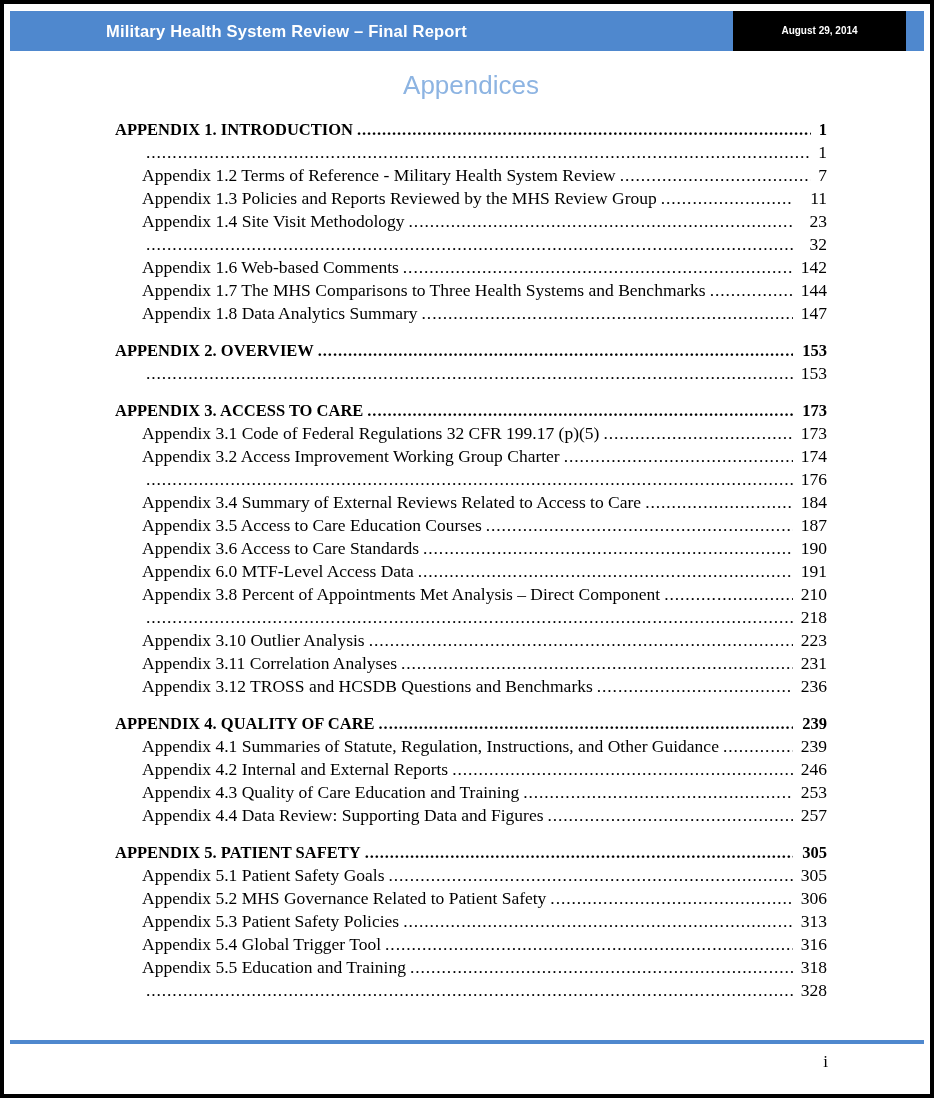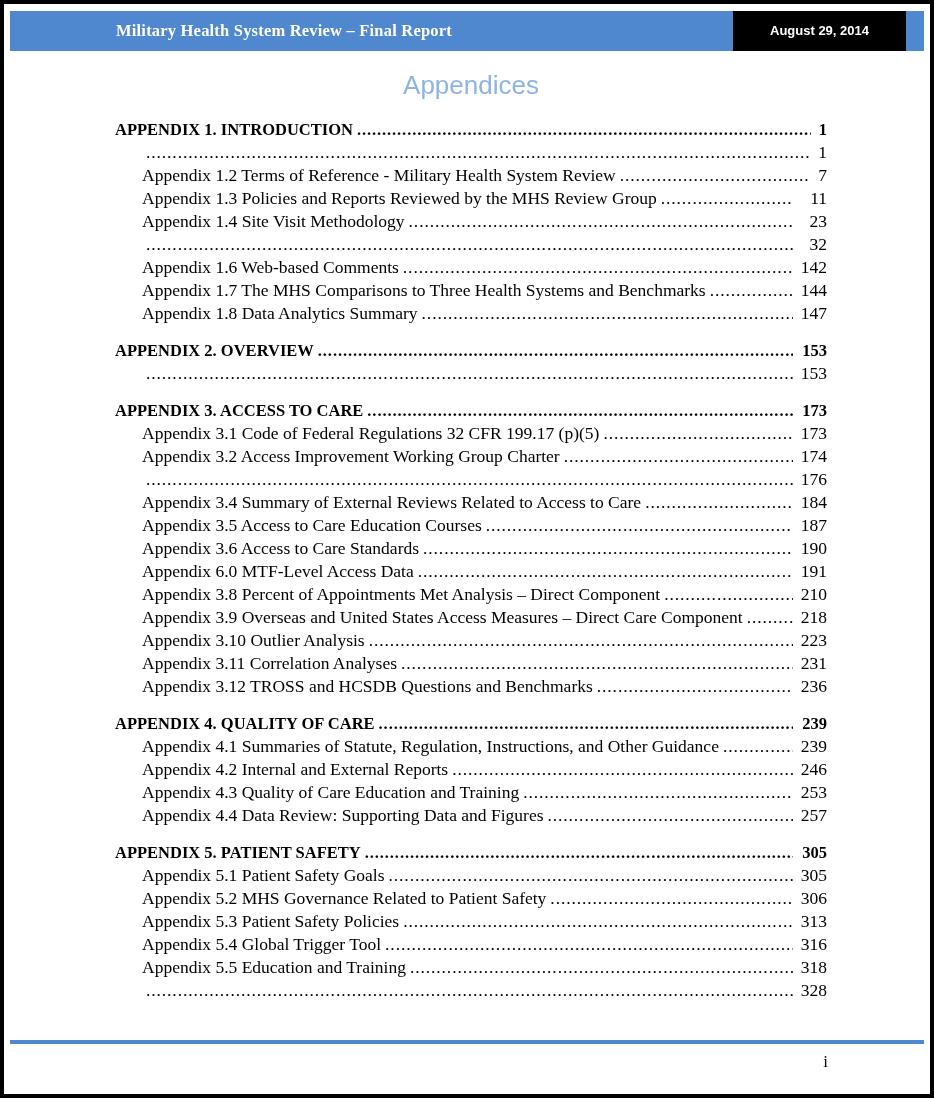--- a/index.html
+++ b/index.html
@@ -28,26 +28,26 @@
   .header-band {
     position: absolute;
     left: 6px;
     top: 7px;
     width: 914px;
     height: 40px;
     background: #4f88ce;
   }
   .header-title {
     position: absolute;
-    left: 106px;
+    left: 96px;
     top: 0;
     height: 40px;
     line-height: 40px;
     color: #ffffff;
-    font-family: Liberation Serif, serif;
+    font-family: Liberation Sans, sans-serif;
     font-weight: bold;
     font-size: 16.5px;
     letter-spacing: 0.2px;
     white-space: nowrap;
   }
   .header-date-box {
     position: absolute;
     right: 18px;
     top: 0;
     width: 173px;
@@ -56,21 +56,21 @@
   }
   .header-date {
     display: block;
     width: 100%;
     height: 40px;
     line-height: 40px;
     text-align: center;
     color: #ffffff;
     font-family: "Liberation Sans", sans-serif;
     font-weight: bold;
-    font-size: 13px;
+    font-size: 10px;
     white-space: nowrap;
   }
 
   
   .page-title {
     position: absolute;
     left: 0;
     top: 66px;
     width: 934px;
     text-align: center;
@@ -302,21 +302,20 @@
         <span class="entry-page">191</span>
       </div>
       <div class="toc-entry level2">
         <span class="entry-text">Appendix 3.8 Percent of Appointments Met Analysis – Direct Component</span>
         <span class="entry-gap"></span>
         <span class="entry-leader"></span>
         <span class="entry-gap"></span>
         <span class="entry-page">210</span>
       </div>
       <div class="toc-entry level2">
-        <span class="entry-text">Appendix 3.9 Overseas and United States Access Measures – Direct Care Component</span>
         <span class="entry-gap"></span>
         <span class="entry-leader"></span>
         <span class="entry-gap"></span>
         <span class="entry-page">218</span>
       </div>
       <div class="toc-entry level2">
         <span class="entry-text">Appendix 3.10 Outlier Analysis</span>
         <span class="entry-gap"></span>
         <span class="entry-leader"></span>
         <span class="entry-gap"></span>

